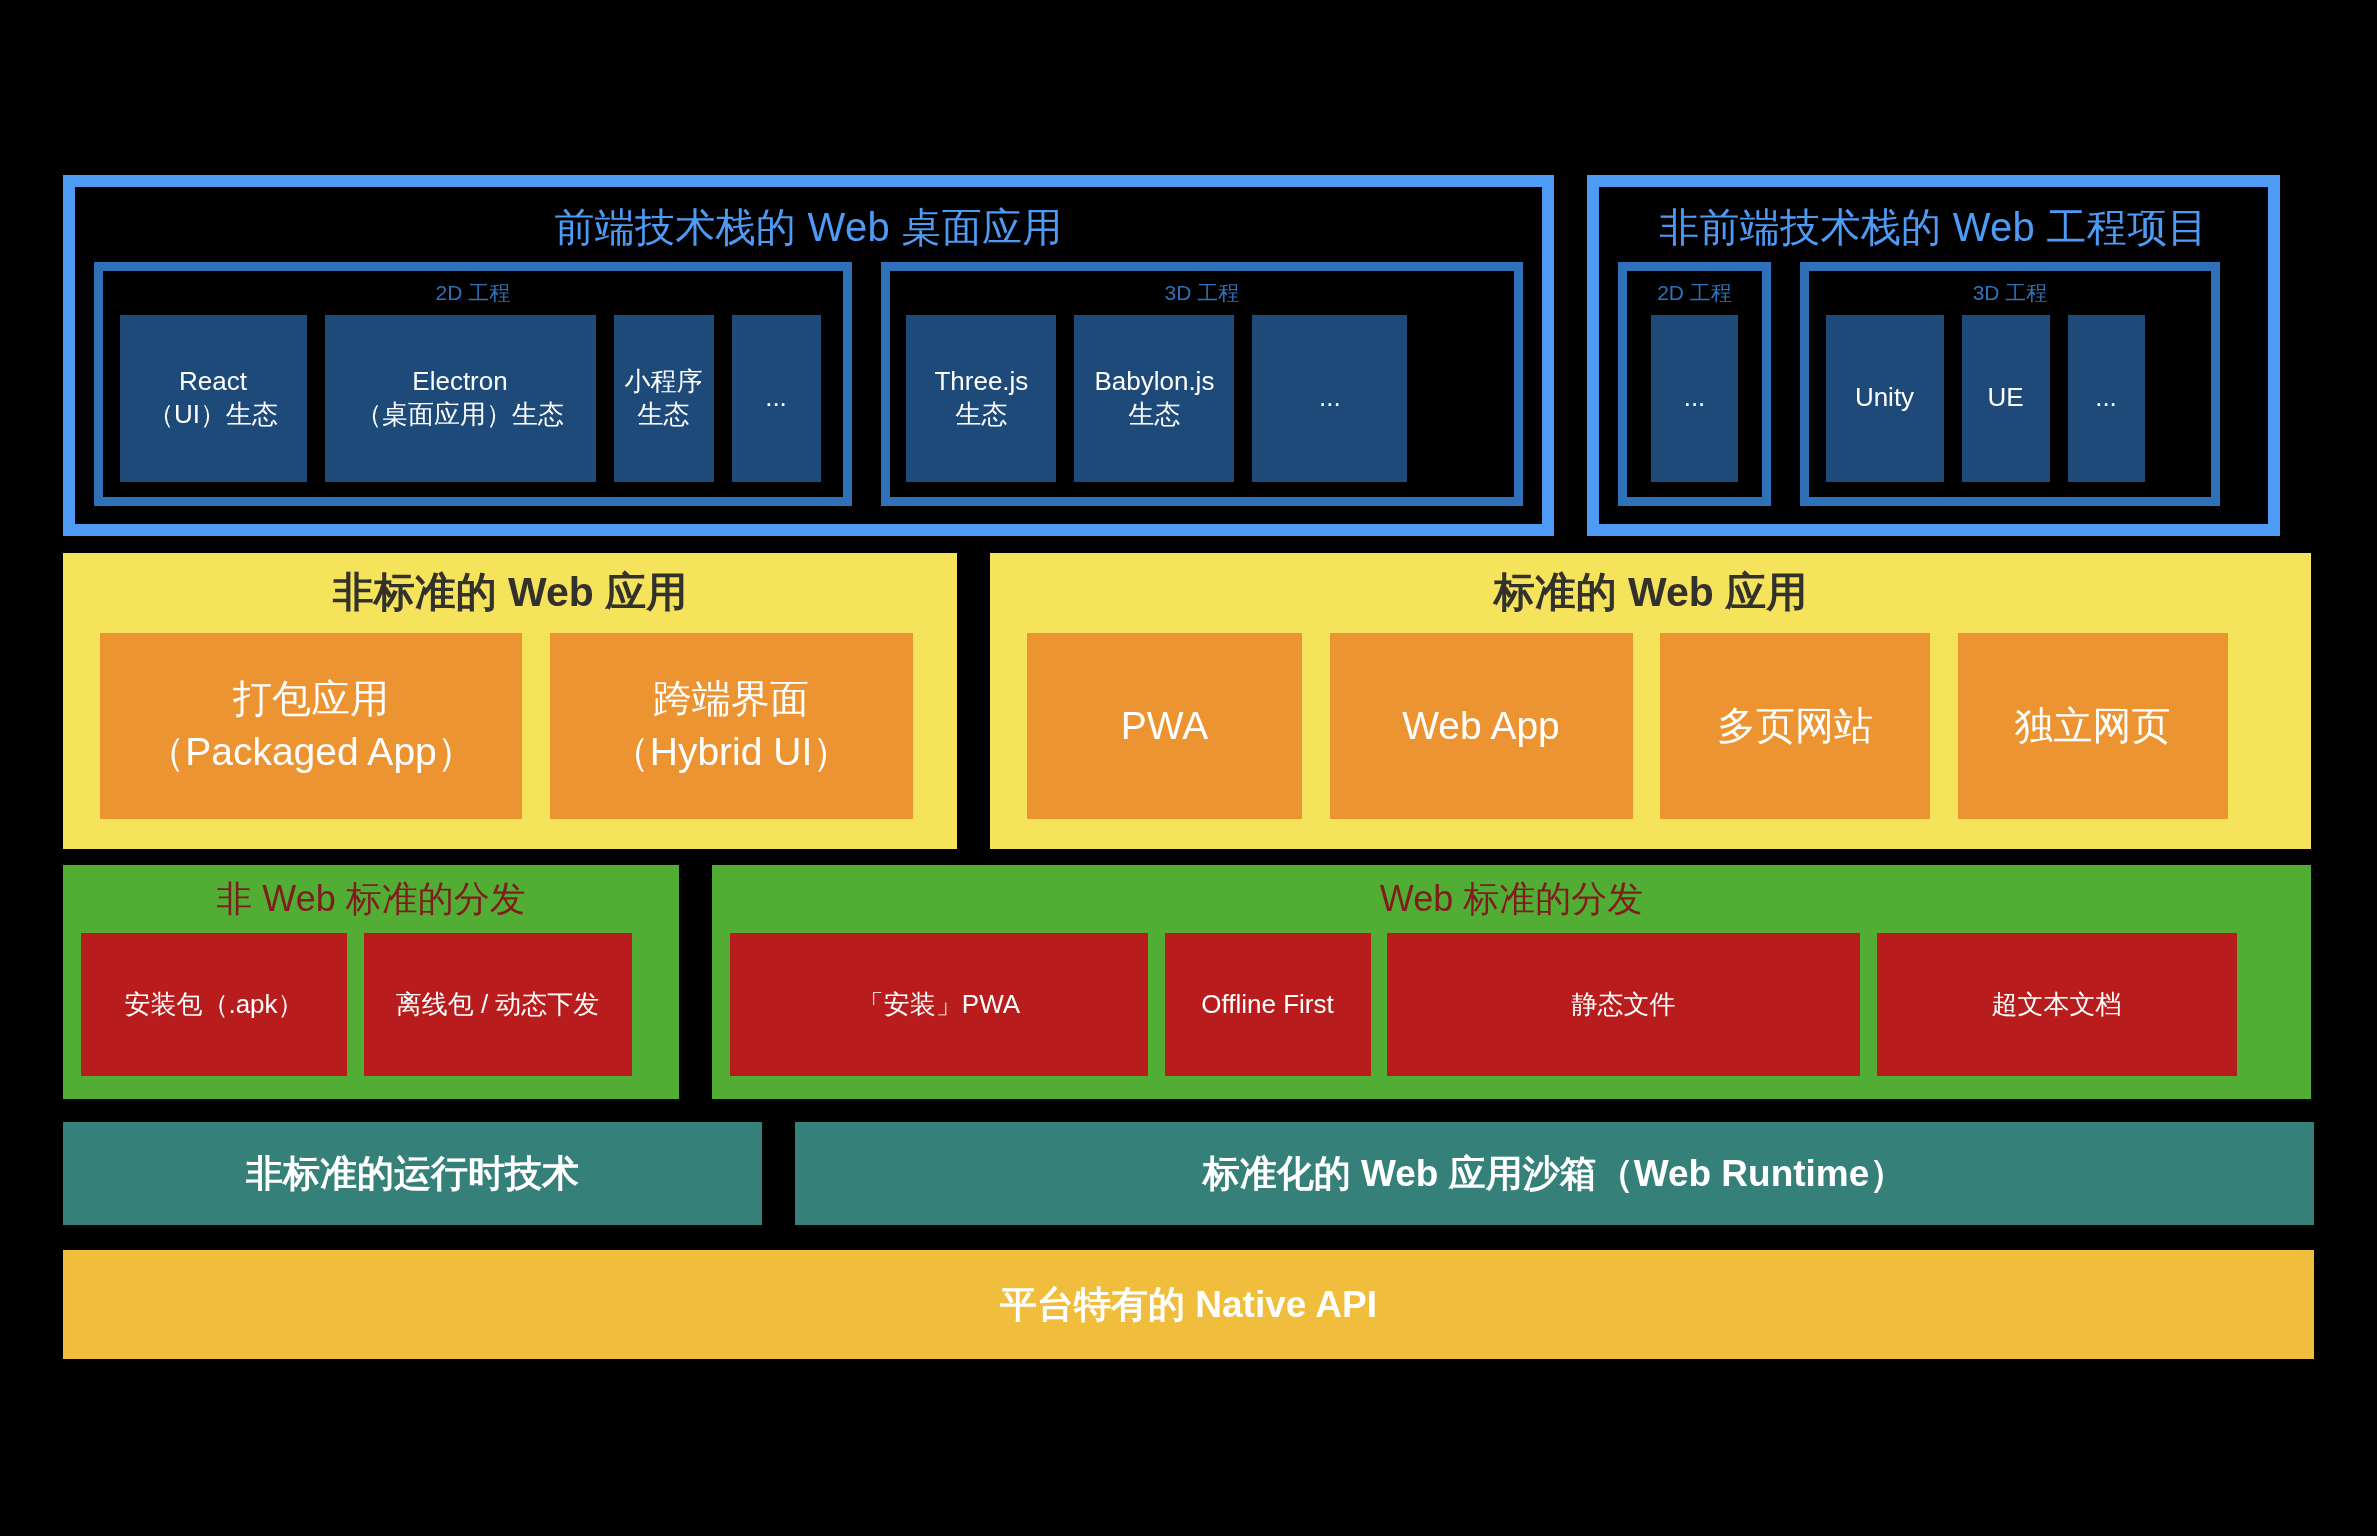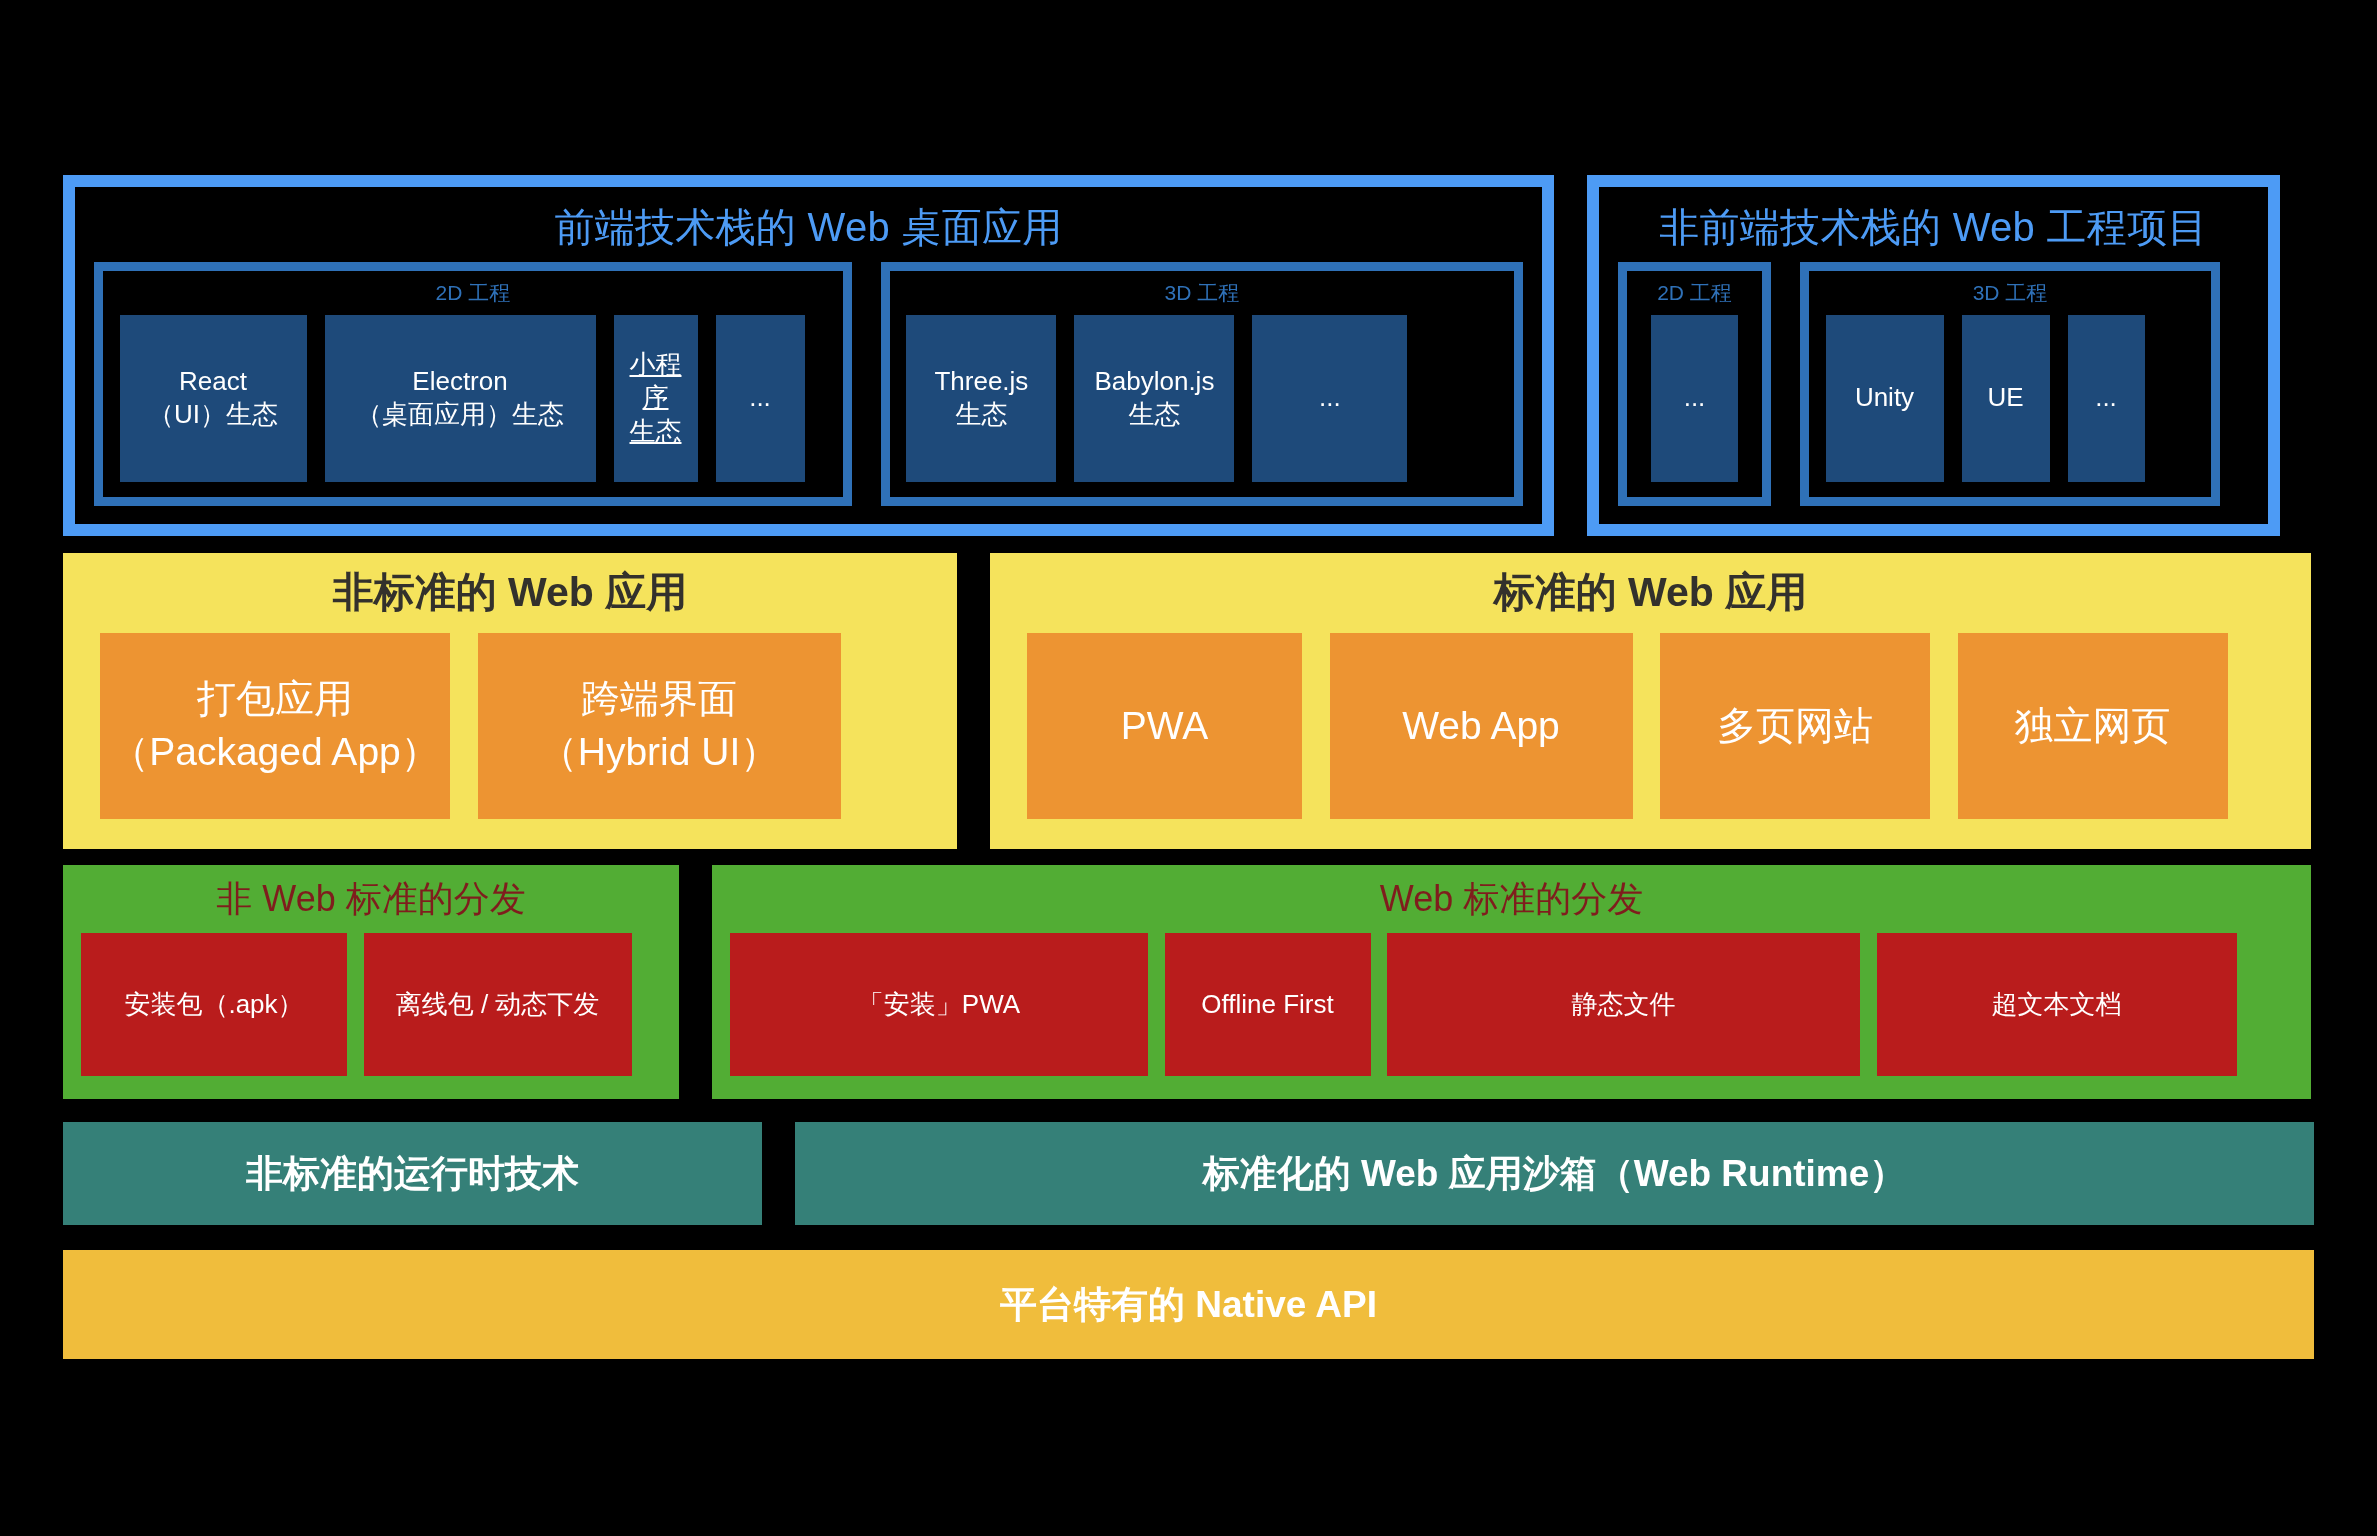--- a/index.html
+++ b/index.html
@@ -98,21 +98,21 @@
     padding: 5.5px 4.1px;
     box-sizing: border-box;
     white-space: pre-line;
   }
 
   
   .f-2d { width: 765px; }
   .f-3d { width: 648px; }
   .chip-react    { width: 187px; }
   .chip-electron { width: 271px; }
-  .chip-mini     { width: 84px; text-decoration: underline; }
+  .chip-mini     { width: 100px; }
   .chip-dots-2d  { width: 89px; }
   .chip-three    { width: 150px; }
   .chip-babylon  { width: 160px; }
   .chip-dots-3d  { width: 155px; }
 
   
   .f-2d-r { width: 153px; }
   .f-3d-r { width: 420px; }
   .chip-dots-2dr { width: 87px; margin: 0 auto; }
   .chip-unity    { width: 118px; }
@@ -157,21 +157,21 @@
     font-size: 39px;
     line-height: 1.35;
     display: flex;
     align-items: center;
     justify-content: center;
     text-align: center;
     white-space: pre-line;
     box-sizing: border-box;
     padding: 4.1px;
   }
-  .ob-packaged { width: 350px; }
+  .ob-packaged { width: 422px; }
   .ob-hybrid   { width: 363px; }
   .ob-pwa      { width: 275px; }
   .ob-webapp   { width: 303px; }
   .ob-multi    { width: 270px; }
   .ob-single   { width: 270px; }
 
   
   .row-dist {
     display: flex;
     gap: 33px;

